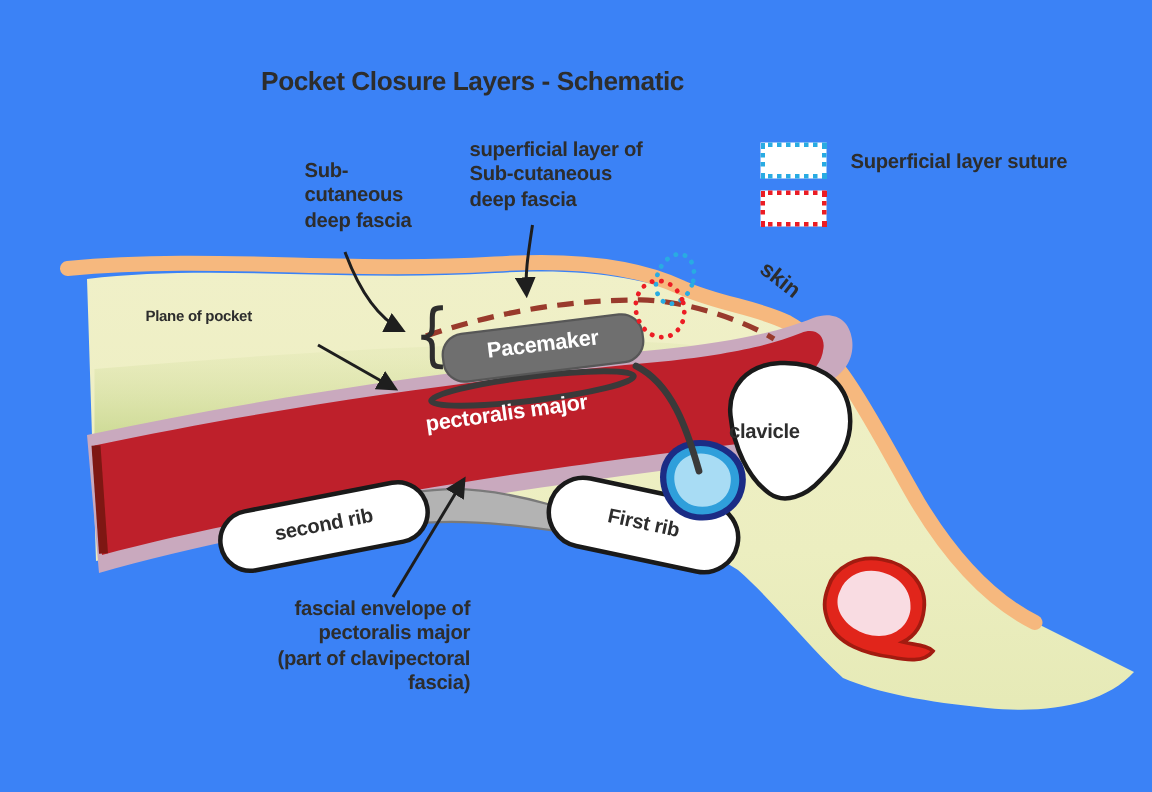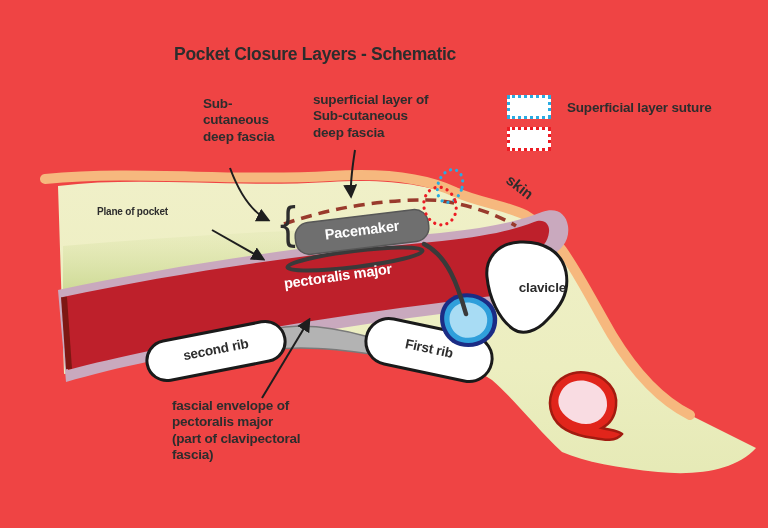--- a/index.html
+++ b/index.html
@@ -1,38 +1,38 @@
 <!DOCTYPE html>
 <html><head>
 <meta charset="utf-8">
 <style>
   html,body{margin:0;padding:0;background:#fff;}
   #stage{
     position:relative;width:768px;height:528px;overflow:hidden;
     font-family:"Liberation Sans","DejaVu Sans",sans-serif;
-    background:#ef4444;
+    background:#3b82f6;
   }
   #art{position:absolute;left:0;top:0;}
   .lbl{
     position:absolute;color:#2d2d2d;font-weight:bold;
     font-size:13.5px;line-height:1.22;white-space:pre-line;
     letter-spacing:-0.2px;
   }
   .title{
     left:150px;top:44px;width:330px;text-align:center;
     font-size:17.5px;letter-spacing:-0.3px;
   }
-  .lbl-subq{left:203px;top:96px;}
+  .lbl-subq{left:203px;top:106px;}
   .lbl-superf{left:313px;top:92px;}
   .lbl-plane{left:97px;top:206px;font-size:10px;}
-  .lbl-fascialenv{left:172px;top:398px;}
+  .lbl-fascialenv{left:185px;top:398px;text-align:right;}
   .lbl-skin{left:505px;top:178px;font-size:15px;transform:rotate(38deg);}
   .lbl-pacemaker{left:302px;top:222px;width:120px;text-align:center;color:#fff;font-size:14.5px;transform:rotate(-7deg);}
   .lbl-pect{left:268px;top:268px;width:140px;text-align:center;color:#fff;font-size:14.5px;transform:rotate(-8deg);}
-  .lbl-clav{left:486px;top:280px;width:80px;text-align:right;}
+  .lbl-clav{left:486px;top:280px;width:80px;text-align:left;}
   .lbl-rib2{left:156px;top:342px;width:120px;text-align:center;transform:rotate(-11deg);}
   .lbl-rib1{left:369px;top:341px;width:120px;text-align:center;transform:rotate(12deg);}
   .brace{
     position:absolute;left:274px;top:198px;color:#2d2d2d;
     font-size:44px;font-weight:normal;transform:scale(0.85,1.05);
     font-family:"DejaVu Sans",sans-serif;
   }
   .legend{position:absolute;left:507px;top:95px;}
   .legend-row{display:flex;align-items:center;margin-bottom:8px;}
   .swatch{width:38px;height:18px;margin-right:16px;background:#fff;}

